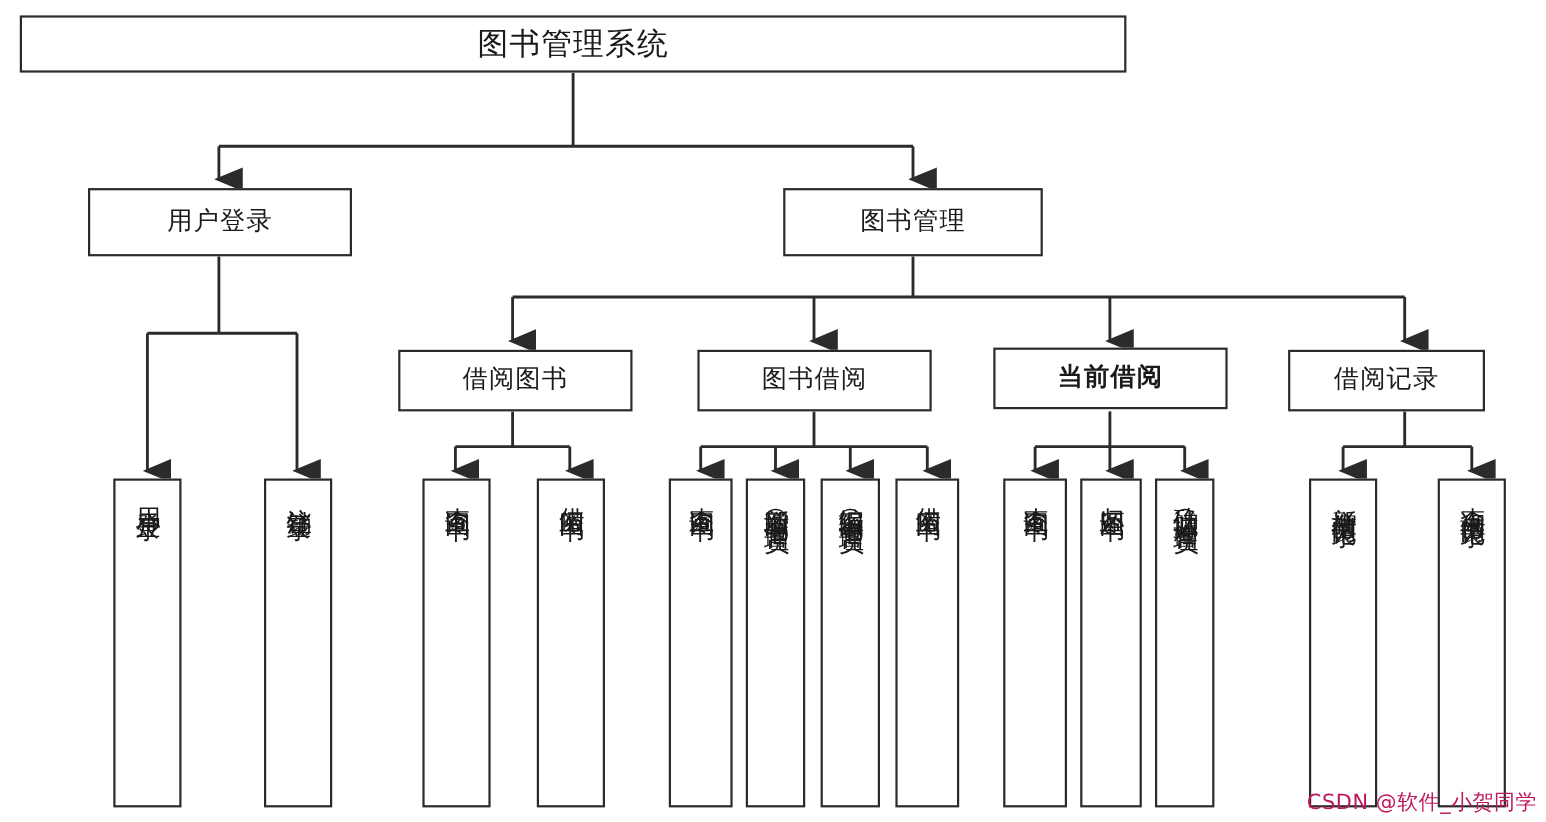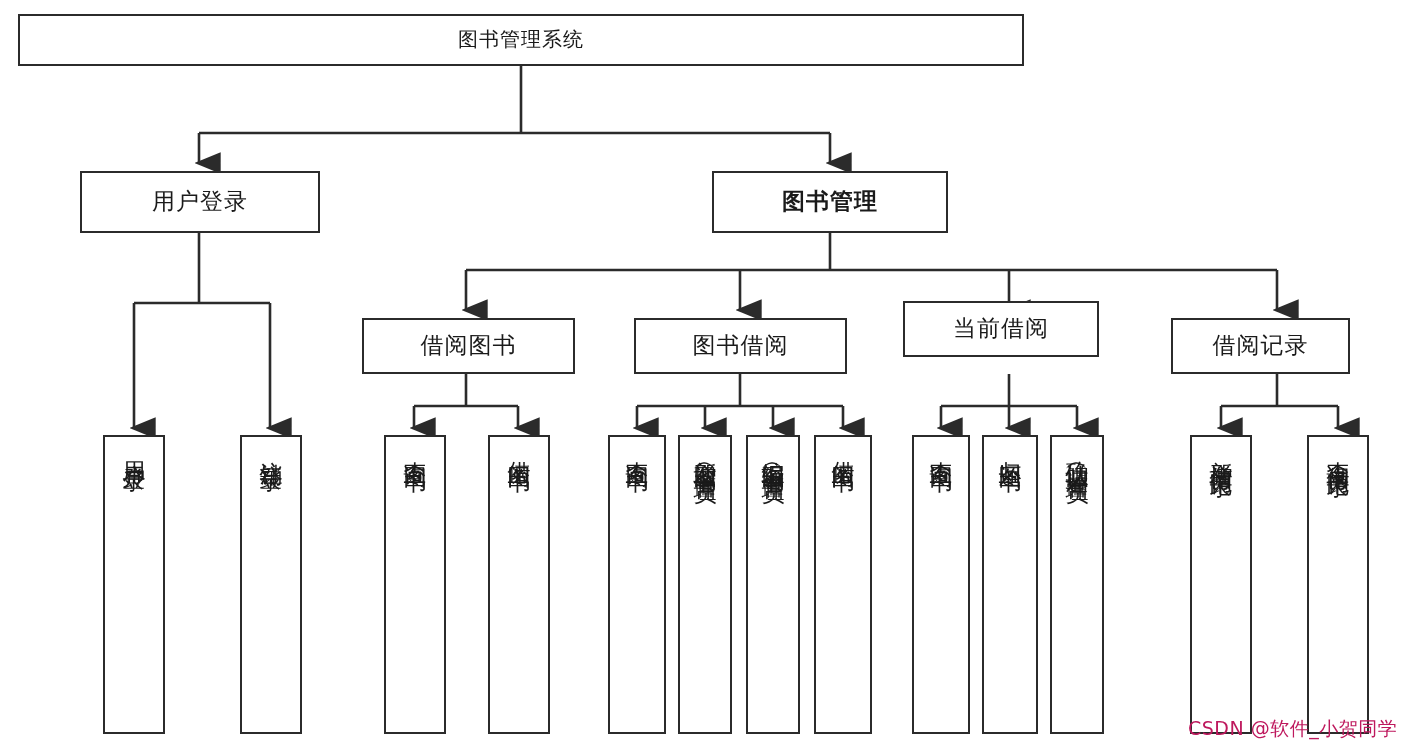--- a/index.html
+++ b/index.html
@@ -40,21 +40,21 @@
     text-align: center;
     line-height: 1.18;
     white-space: nowrap;
   }
   
   .node.h .lbl {
     font-size: 23px;
     letter-spacing: 1px;
   }
   .node.root .lbl {
-    font-size: 20px;
+    font-size: 28px;
   }
   
   .node.v {
     align-items: flex-start;
     justify-content: center;
     padding-top: 6px;
   }
   .node.v .lbl {
     writing-mode: vertical-rl;
     text-orientation: upright;
@@ -130,31 +130,31 @@
     </g>
   </svg>
 
   <div class="node h root" style="left:18px; top:14px; width:1006px; height:52px;">
     <span class="lbl">图书管理系统</span>
   </div>
 
   <div class="node h" style="left:80px; top:171px; width:240px; height:62px;">
     <span class="lbl">用户登录</span>
   </div>
-  <div class="node h" style="left:712px; top:171px; width:236px; height:62px;font-weight:bold;">
+  <div class="node h" style="left:712px; top:171px; width:236px; height:62px;">
     <span class="lbl">图书管理</span>
   </div>
 
   <div class="node h" style="left:362px; top:318px; width:213px; height:56px;">
     <span class="lbl">借阅图书</span>
   </div>
   <div class="node h" style="left:634px; top:318px; width:213px; height:56px;">
     <span class="lbl">图书借阅</span>
   </div>
-  <div class="node h" style="left:903px; top:301px; width:196px; height:56px;">
+  <div class="node h" style="left:903px; top:316px; width:213px; height:56px;font-weight:bold;">
     <span class="lbl">当前借阅</span>
   </div>
   <div class="node h" style="left:1171px; top:318px; width:179px; height:56px;">
     <span class="lbl">借阅记录</span>
   </div>
 
   <div class="node v" style="left:103px; top:435px; width:62px; height:299px;">
     <span class="lbl">用户登录</span>
   </div>
   <div class="node v" style="left:240px; top:435px; width:62px; height:299px;">

